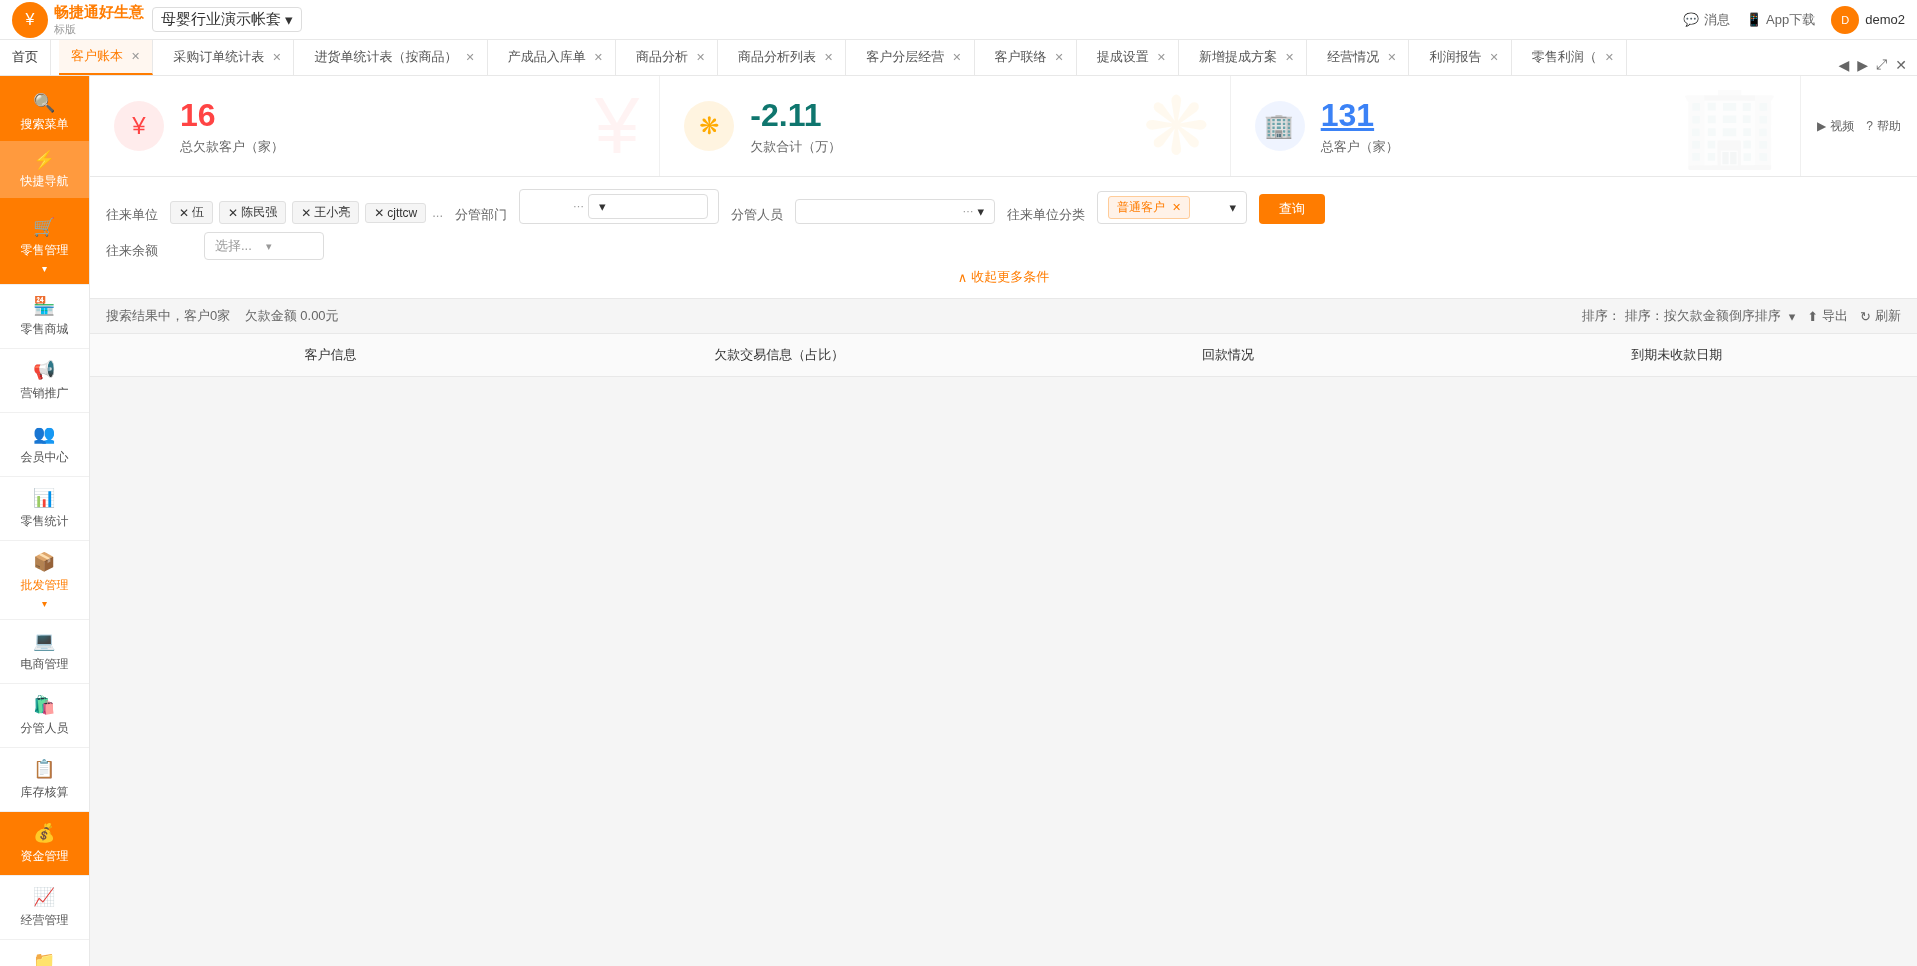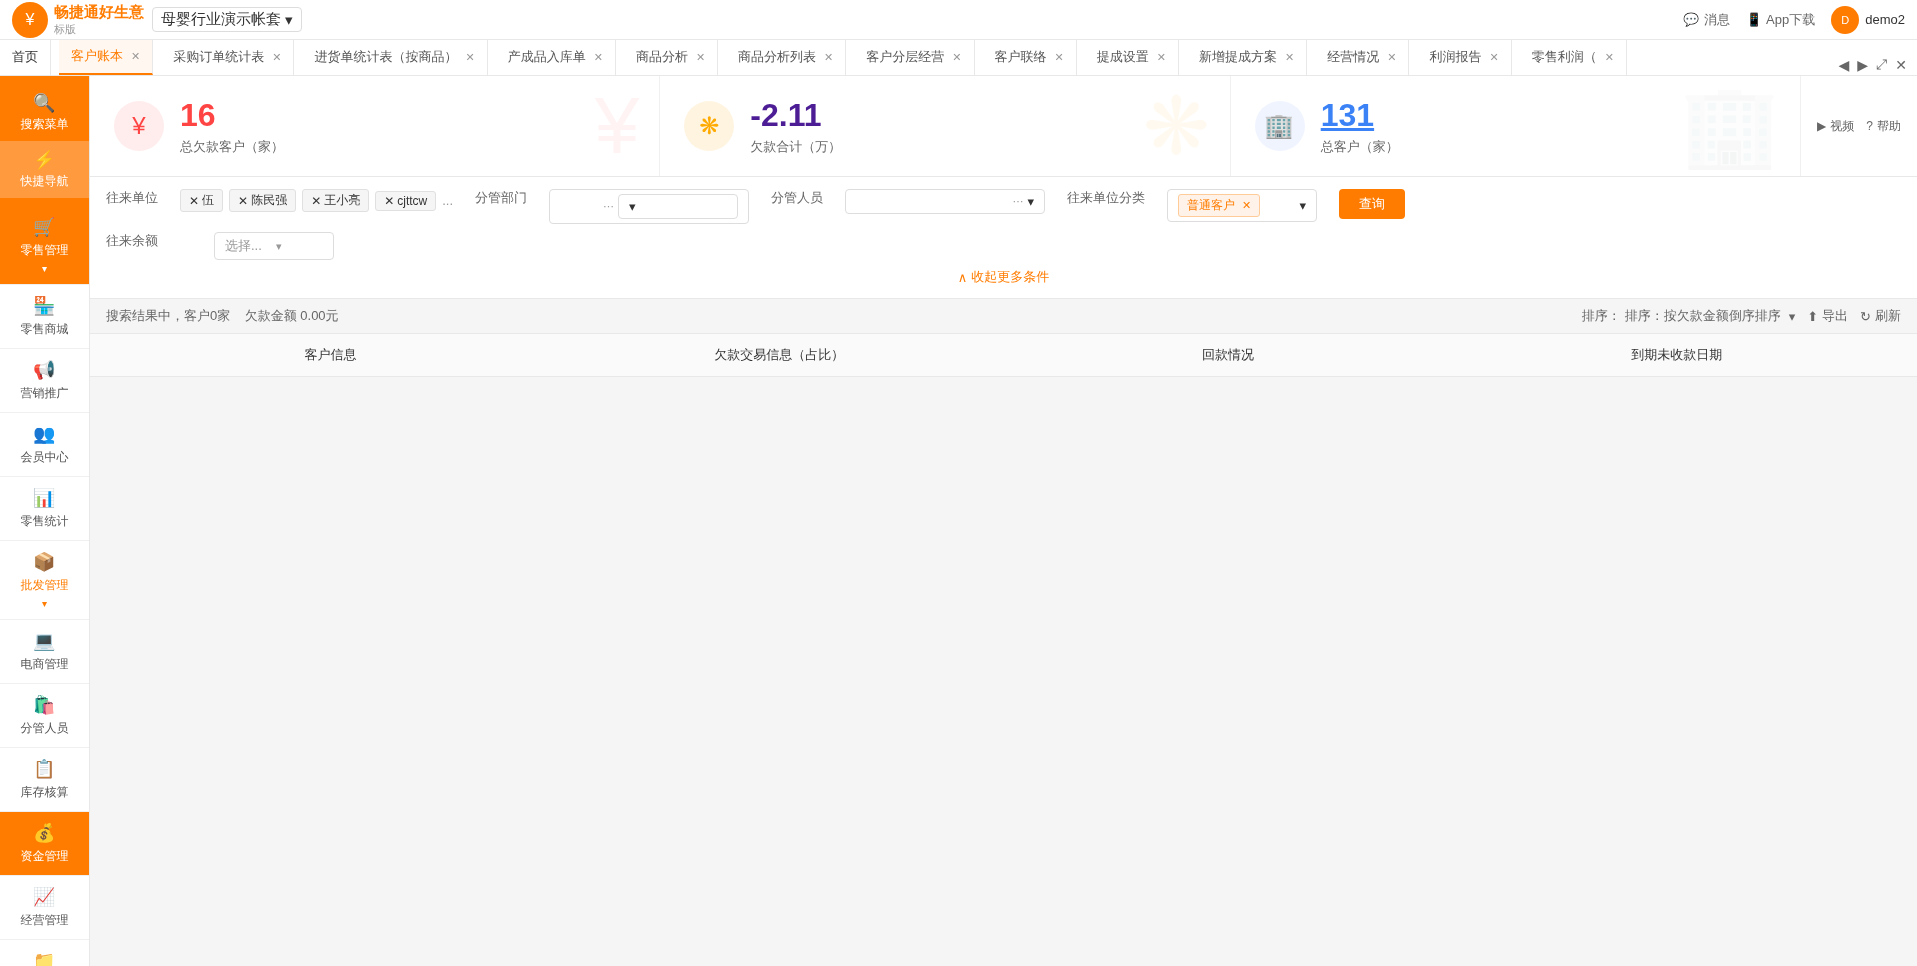--- a/index.html
+++ b/index.html
@@ -48,33 +48,33 @@
 
     
     .content-area { flex: 1; overflow-y: auto; background: #f5f5f5; }
 
     
     .stats-bar { display: flex; background: #fff; border-bottom: 1px solid #e8e8e8; position: relative; overflow: hidden; }
     .stat-item { flex: 1; display: flex; align-items: center; padding: 20px 24px; gap: 16px; border-right: 1px solid #f0f0f0; position: relative; }
     .stat-bg-icon { position: absolute; right: 20px; top: 50%; transform: translateY(-50%); font-size: 60px; opacity: 0.08; }
     .stat-value-area { display: flex; flex-direction: column; }
     .stat-value { font-size: 32px; font-weight: 700; color: #ff4444; line-height: 1.2; }
-    .stat-value.negative { color: #4c1d95; }
+    .stat-value.negative { color: #0f766e; }
     .stat-value.black { color: #3b82f6; font-weight: 700; text-decoration: underline; }
     .stat-label { font-size: 13px; color: #666; margin-top: 4px; }
     .stat-icon-area { width: 50px; height: 50px; border-radius: 50%; display: flex; align-items: center; justify-content: center; font-size: 24px; }
     .stat-icon-red { background: rgba(255,68,68,0.1); color: #ff4444; }
     .stat-icon-orange { background: rgba(255,200,100,0.2); color: #ffaa00; }
     .stat-icon-blue { background: rgba(100,150,255,0.1); color: #6699ff; }
     .stats-actions { display: flex; align-items: center; gap: 12px; padding: 0 16px; flex-shrink: 0; }
     .stats-action-link { font-size: 12px; color: #666; cursor: pointer; display: flex; align-items: center; gap: 4px; }
 
     
     .filter-area { background: #fff; padding: 12px 16px; border-bottom: 1px solid #e8e8e8; }
-    .filter-row { display: flex; align-items: flex-start; gap: 22px; flex-wrap: wrap; margin-bottom: 8px; }
+    .filter-row { display: flex; align-items: flex-end; gap: 12px; flex-wrap: wrap; margin-bottom: 8px; }
     .filter-label { font-size: 13px; color: #666; white-space: nowrap; }
     .filter-tags { display: flex; align-items: center; gap: 6px; flex-wrap: wrap; }
     .filter-tag { display: flex; align-items: center; gap: 3px; background: #f5f5f5; border: 1px solid #e0e0e0; border-radius: 3px; padding: 2px 8px; font-size: 12px; color: #333; cursor: pointer; }
     .filter-more { color: #999; font-size: 13px; cursor: pointer; }
     .filter-select { display: flex; align-items: center; gap: 4px; border: 1px solid #ddd; border-radius: 4px; padding: 4px 10px; min-width: 120px; cursor: pointer; }
     .filter-select span { flex: 1; font-size: 13px; color: #999; }
     .filter-select .arrow { color: #999; font-size: 11px; }
     .filter-select-multi { display: flex; align-items: center; gap: 4px; border: 1px solid #ddd; border-radius: 4px; padding: 4px 10px; min-width: 200px; cursor: pointer; }
     .filter-tag-inline { display: flex; align-items: center; gap: 3px; background: #fff2e8; border: 1px solid #ffcc99; border-radius: 3px; padding: 2px 8px; font-size: 12px; color: #ff7c00; }
     .collapse-btn { display: flex; align-items: center; gap: 4px; color: #ff7c00; font-size: 13px; cursor: pointer; justify-content: center; margin-top: 4px; }

